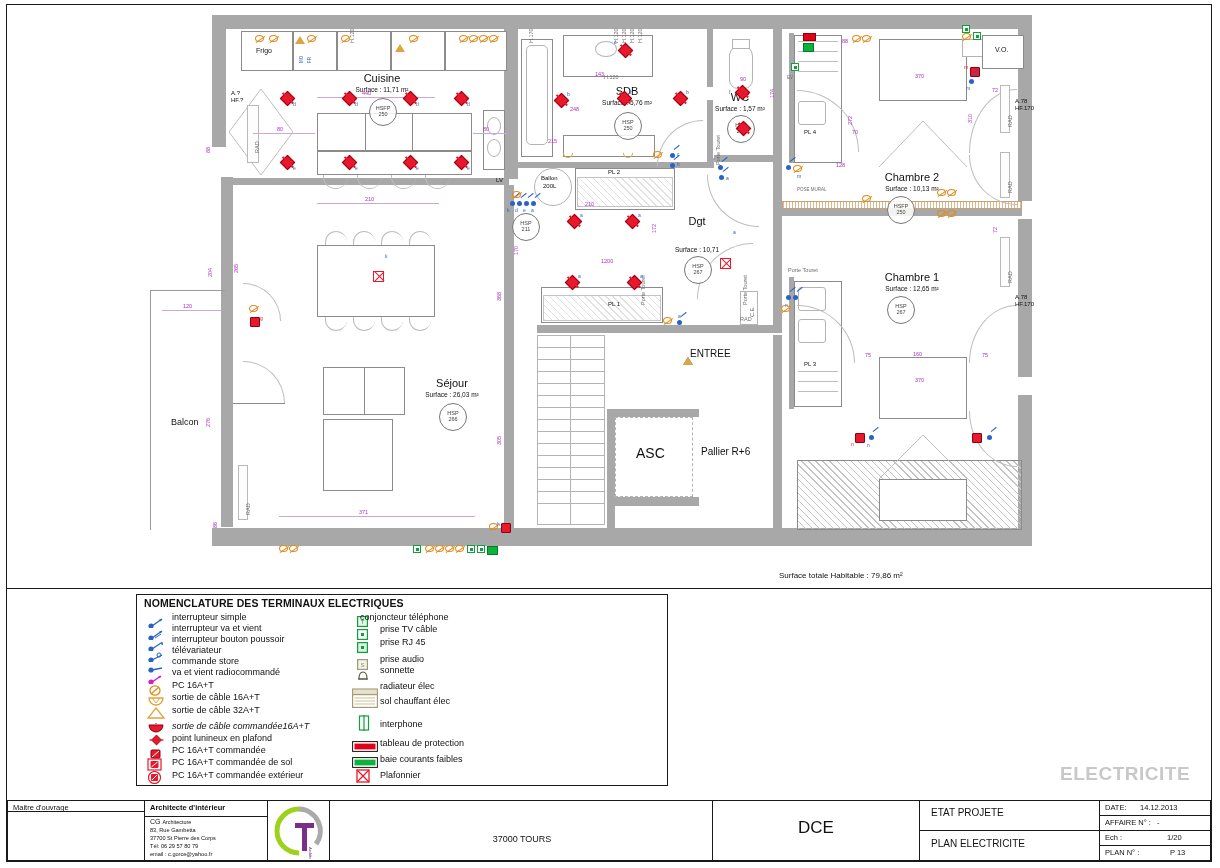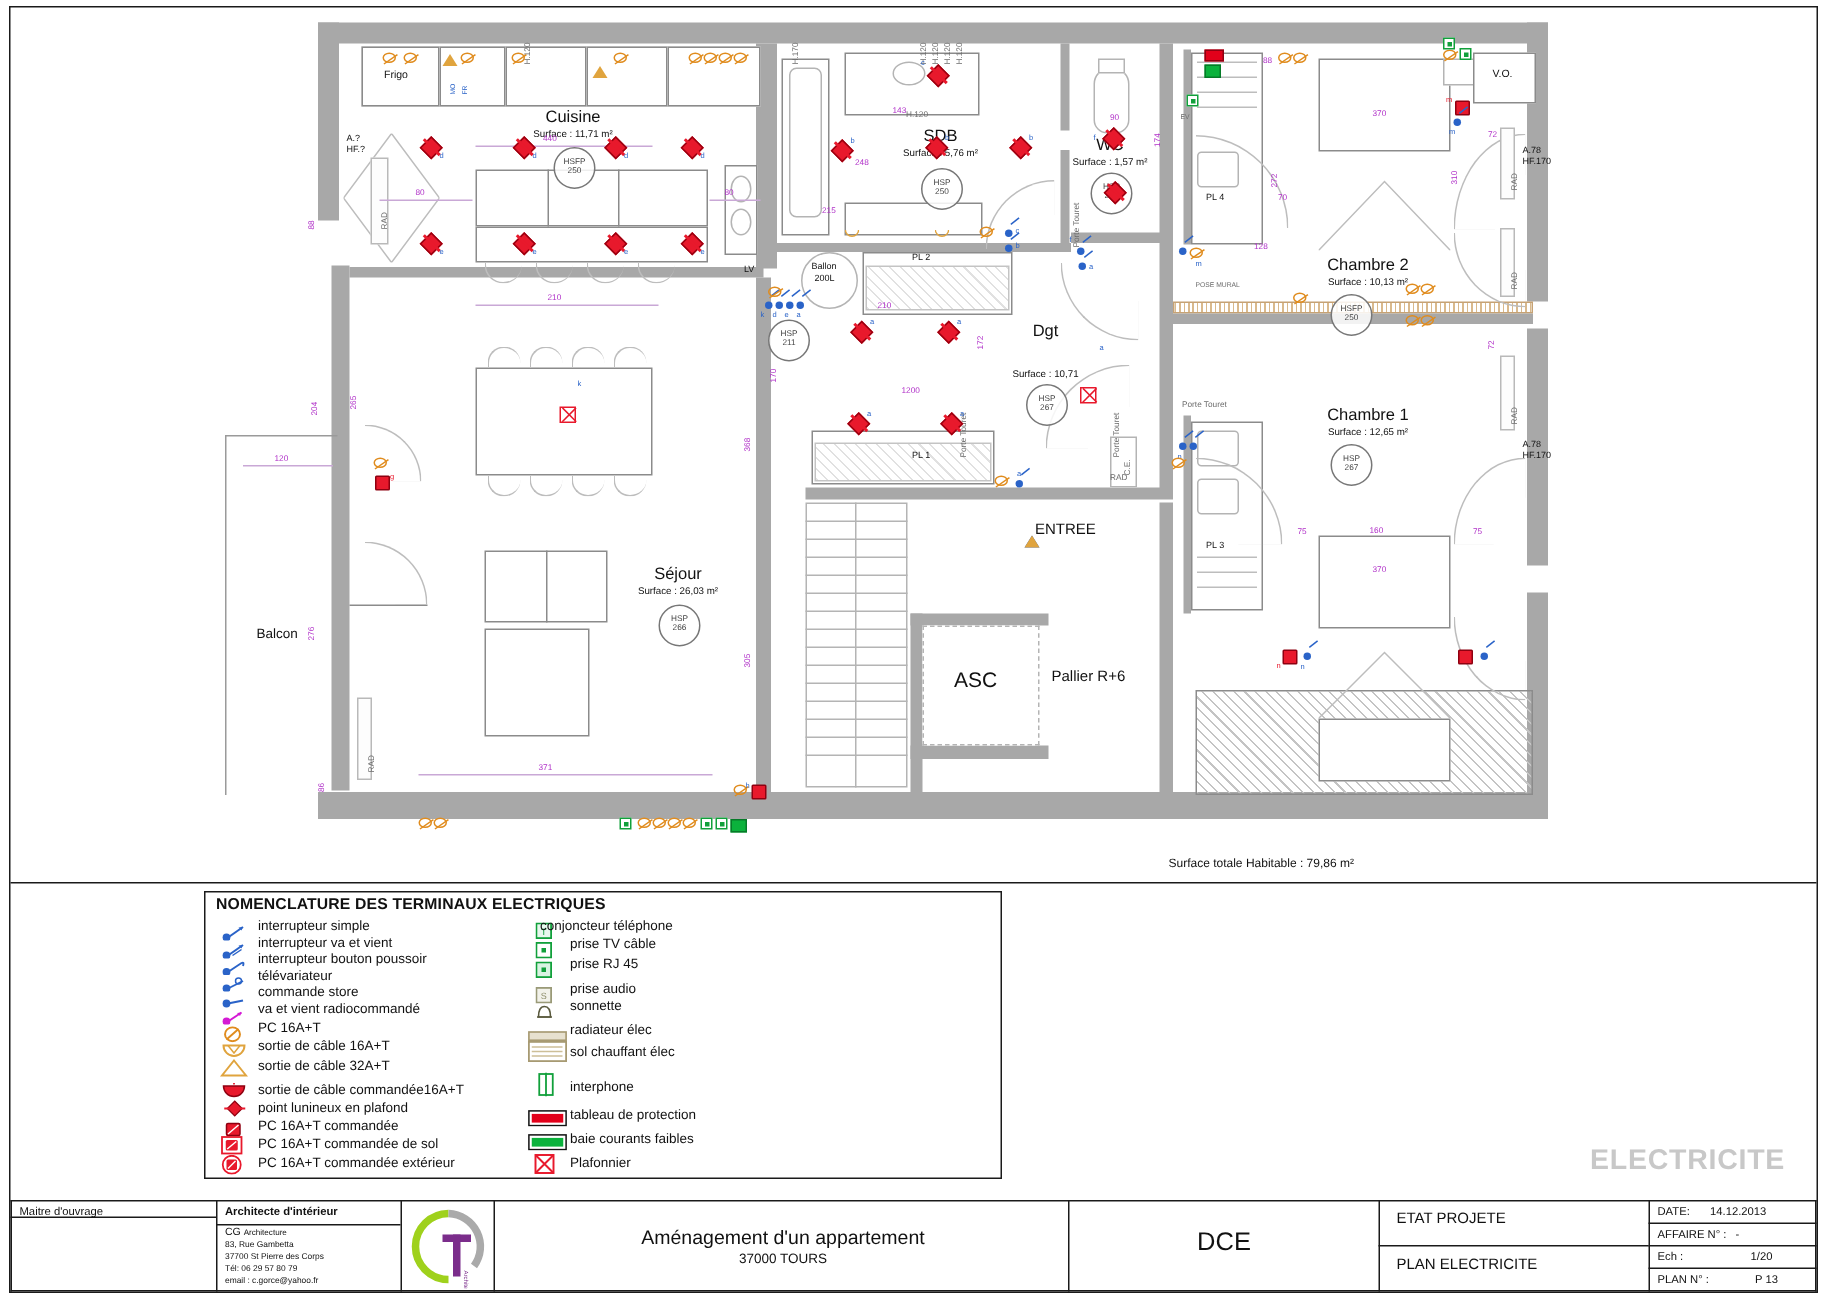--- a/index.html
+++ b/index.html
@@ -670,21 +670,21 @@
 
   <div class="lg-row" style="left:172px;top:612px;">interrupteur simple</div>
   <div class="lg-row" style="left:172px;top:623px;">interrupteur va et vient</div>
   <div class="lg-row" style="left:172px;top:634px;">interrupteur bouton poussoir</div>
   <div class="lg-row" style="left:172px;top:645px;">télévariateur</div>
   <div class="lg-row" style="left:172px;top:656px;">commande store</div>
   <div class="lg-row" style="left:172px;top:667px;">va et vient radiocommandé</div>
   <div class="lg-row" style="left:172px;top:680px;">PC 16A+T</div>
   <div class="lg-row" style="left:172px;top:692px;">sortie de câble 16A+T</div>
   <div class="lg-row" style="left:172px;top:705px;">sortie de câble 32A+T</div>
-  <div class="lg-row" style="left:172px;top:721px;">sortie de câble commandée16A+T</div>
+  <div class="lg-row" style="left:172px;top:721px;font-style:italic;">sortie de câble commandée16A+T</div>
   <div class="lg-row" style="left:172px;top:733px;">point lunineux en plafond</div>
   <div class="lg-row" style="left:172px;top:745px;">PC 16A+T commandée</div>
   <div class="lg-row" style="left:172px;top:757px;">PC 16A+T commandée de sol</div>
   <div class="lg-row" style="left:172px;top:770px;">PC 16A+T commandée extérieur</div>
 
   <div class="lg-ic abs" style="left:357px;top:613px;">
     <svg width="11" height="11">
         <rect x="0.6" y="0.6" width="9.8" height="9.8" fill="#e8f7ee" stroke="#11a03b" stroke-width="1.2"></rect>
         <text x="5.5" y="8" font-size="6" fill="#11a03b" text-anchor="middle" font-family="Liberation Sans">T</text>
       </svg>
@@ -794,21 +794,20 @@
     <div class="abs" style="left:264px;top:3px;">
       <svg width="54" height="56" viewBox="0 0 54 56">
         <path d="M28 6 A22 22 0 1 0 28 50" fill="none" stroke="#9fd11c" stroke-width="5"></path>
         <path d="M28 6 A22 22 0 0 1 45 41" fill="none" stroke="#aaaaaa" stroke-width="5"></path>
         <rect x="24" y="20" width="19" height="5" fill="#7b2d8b"></rect>
         <rect x="31" y="20" width="5" height="28" fill="#7b2d8b"></rect>
         <text x="38" y="44" font-size="4" fill="#7b2d8b" font-family="Liberation Sans" transform="rotate(90 38 44)">Architecte</text>
       </svg>
     </div>
 
-    <div class="abs" style="left:330px;top:17px;width:370px;text-align:center;font-size:13px;">Aménagement d'un appartement</div>
     <div class="abs" style="left:330px;top:34px;width:370px;text-align:center;font-size:9px;">37000 TOURS</div>
     <div class="abs" style="left:710px;top:18px;width:198px;text-align:center;font-size:17px;">DCE</div>
     <div class="abs" style="left:924px;top:7px;font-size:10px;">ETAT PROJETE</div>
     <div class="abs" style="left:924px;top:38px;font-size:10px;">PLAN ELECTRICITE</div>
 
     <div class="tb-txt" style="left:1098px;top:3px;">DATE:</div>
     <div class="tb-txt" style="left:1133px;top:3px;">14.12.2013</div>
     <div class="tb-txt" style="left:1098px;top:18px;">AFFAIRE N° :</div>
     <div class="tb-txt" style="left:1150px;top:18px;">-</div>
     <div class="tb-txt" style="left:1098px;top:33px;">Ech :</div>

